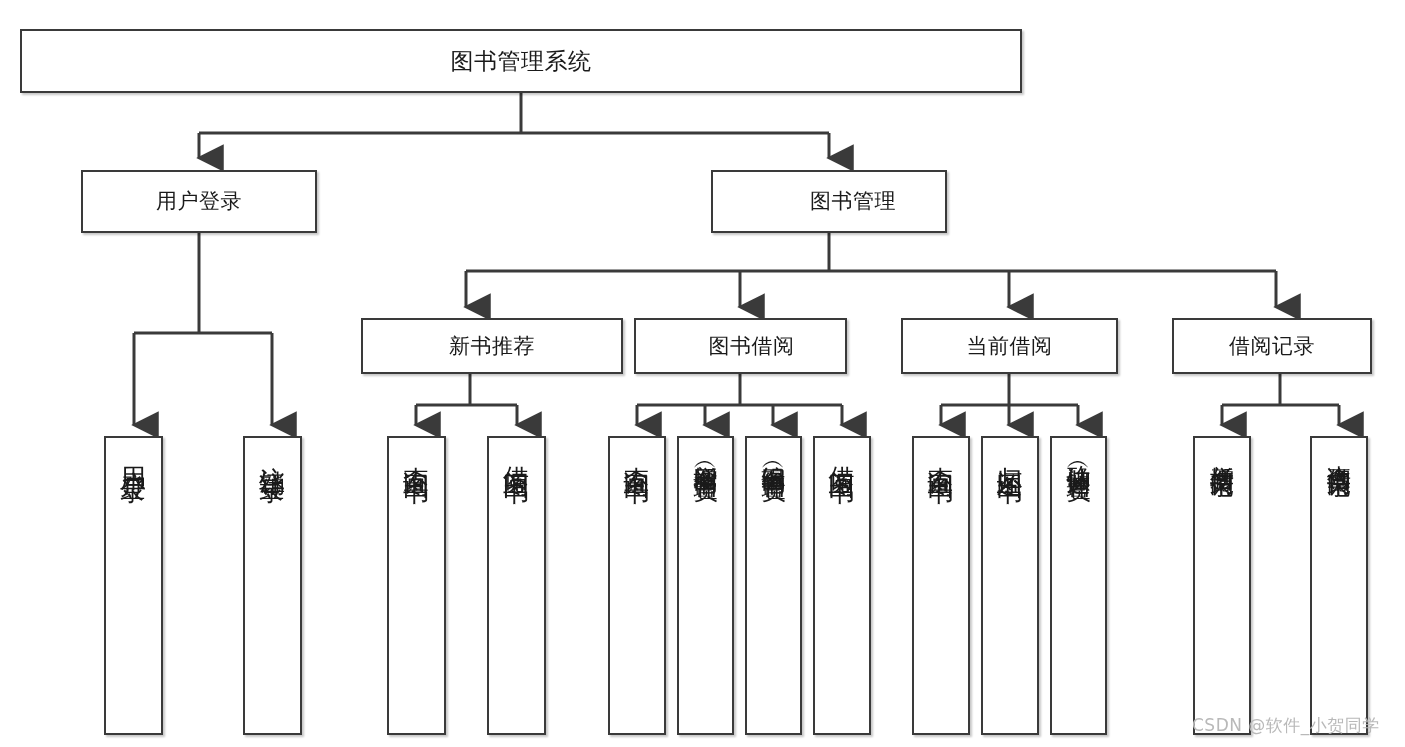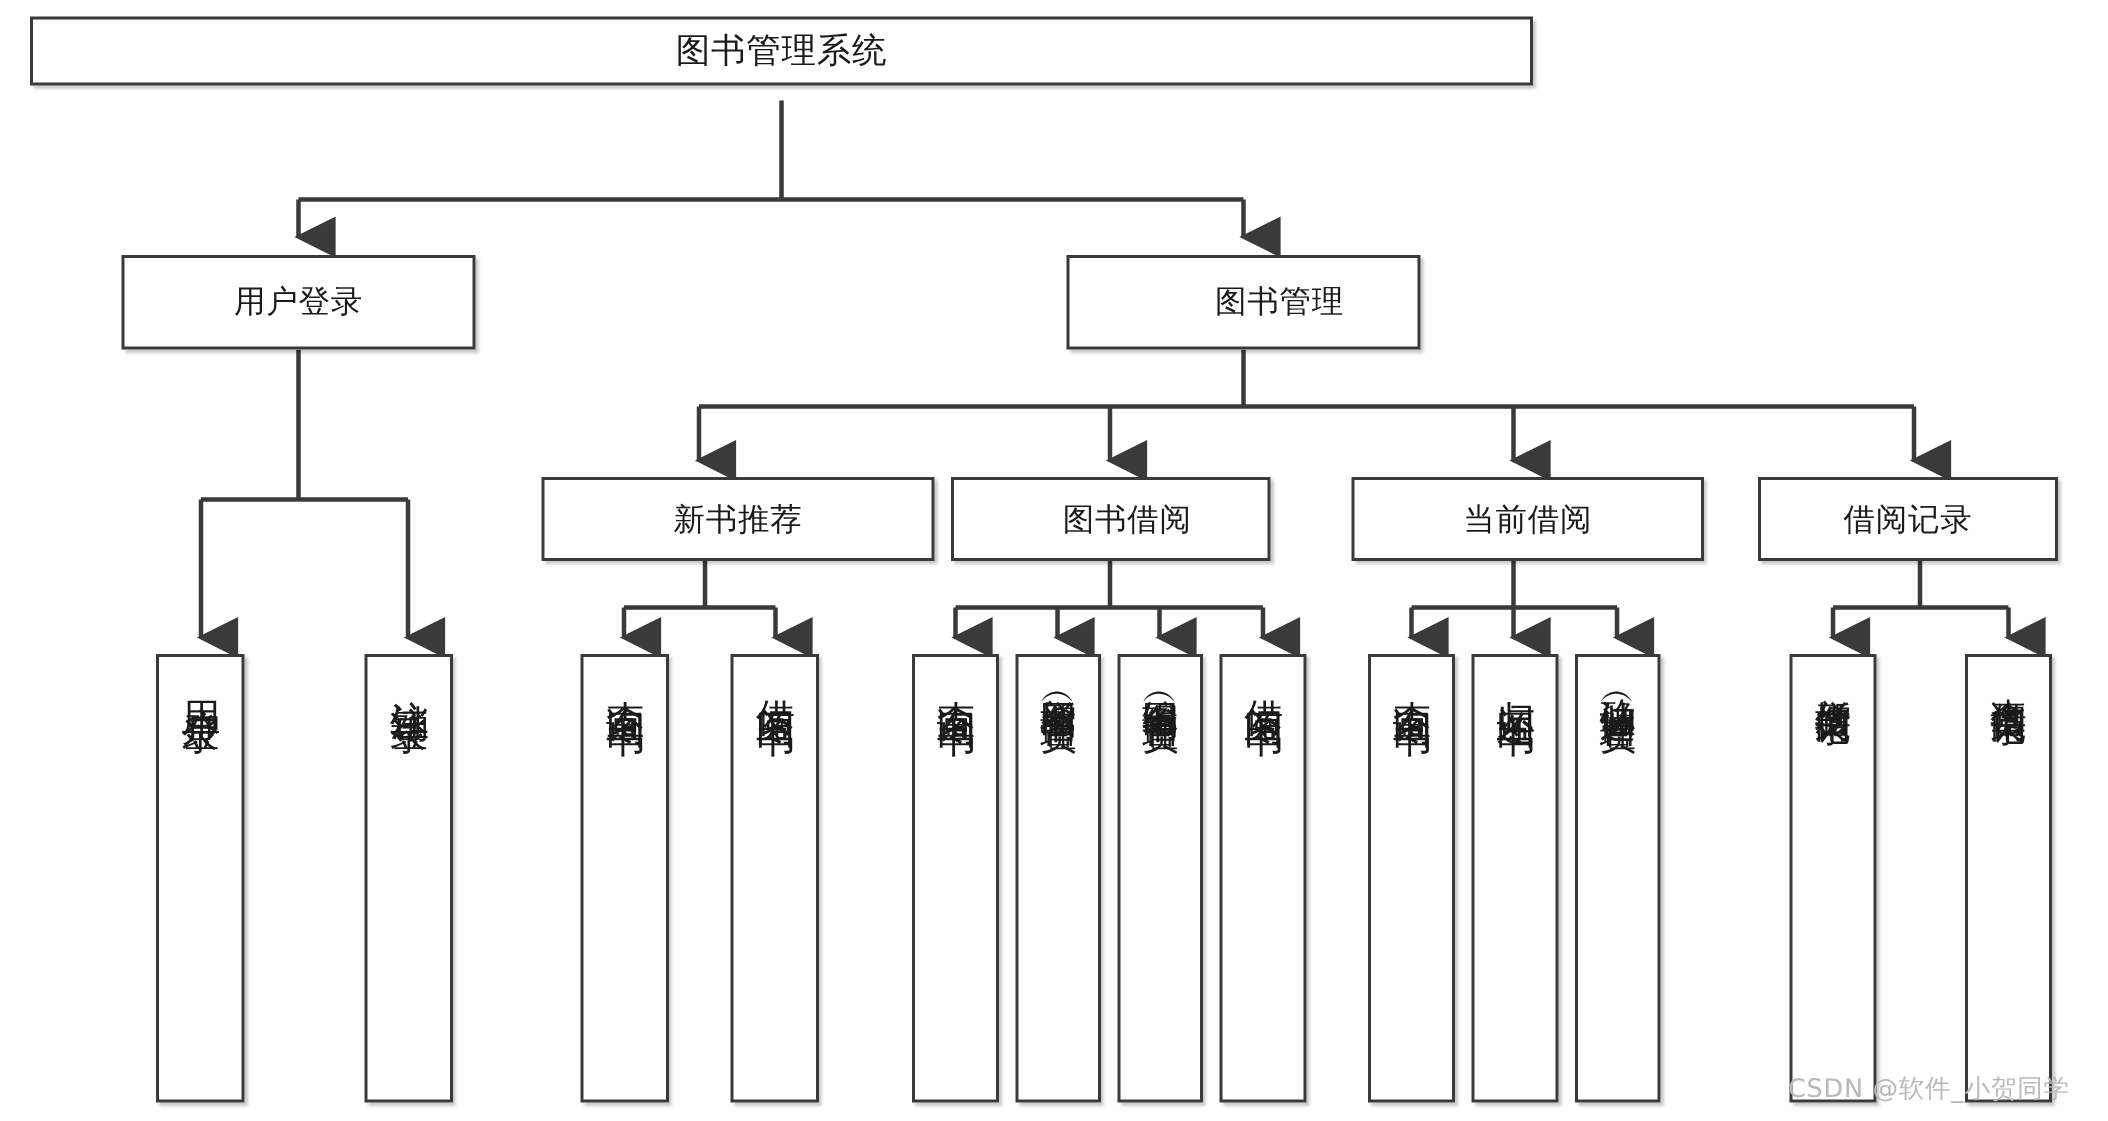--- a/index.html
+++ b/index.html
@@ -40,23 +40,23 @@
   .node-label {
     display: block;
     text-align: center;
     letter-spacing: 0.5px;
     line-height: 1.15;
     white-space: nowrap;
   }
   
   .node.root {
     left: 20px;
-    top: 11px;
+    top: 29px;
     width: 1002px;
-    height: 46px;
+    height: 64px;
   }
   .node.root .node-label {
     font-size: 23px;
   }
   
   .node.lvl1 {
     height: 63px;
   }
   .node.lvl1 .node-label {
     font-size: 21px;
@@ -66,21 +66,21 @@
   
   .node.lvl2 {
     top: 318px;
     height: 56px;
   }
   .node.lvl2 .node-label {
     font-size: 21px;
   }
   .node.n-new-book   { left: 361px;  width: 262px; }
   .node.n-borrow     { left: 634px;  width: 213px; padding-left: 22px; }
-  .node.n-current    { left: 901px;  width: 235px; }
+  .node.n-current    { left: 901px;  width: 217px; }
   .node.n-record     { left: 1172px; width: 200px; }
   
   .node.leaf {
     top: 436px;
     height: 299px;
     align-items: flex-start;
     padding-top: 8px;
   }
   .node.leaf .node-label {
     writing-mode: vertical-rl;

